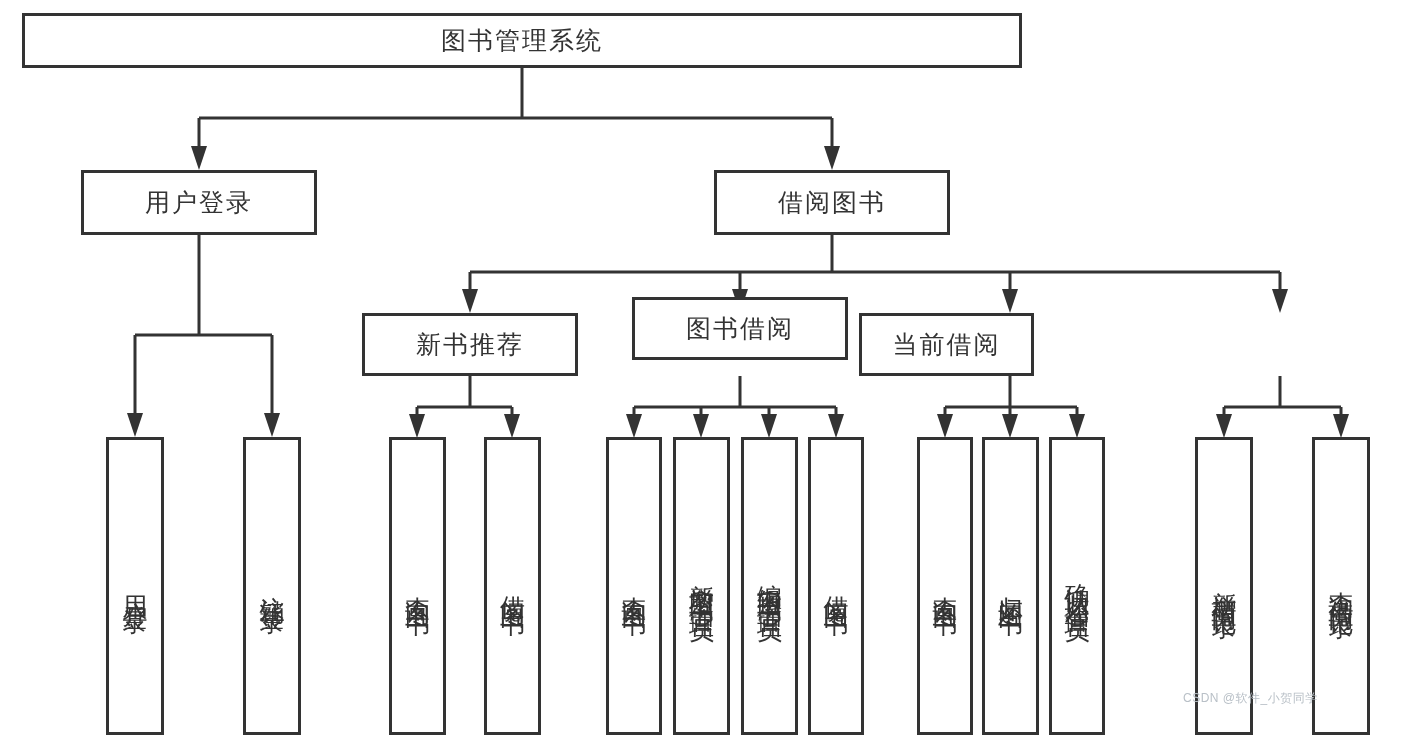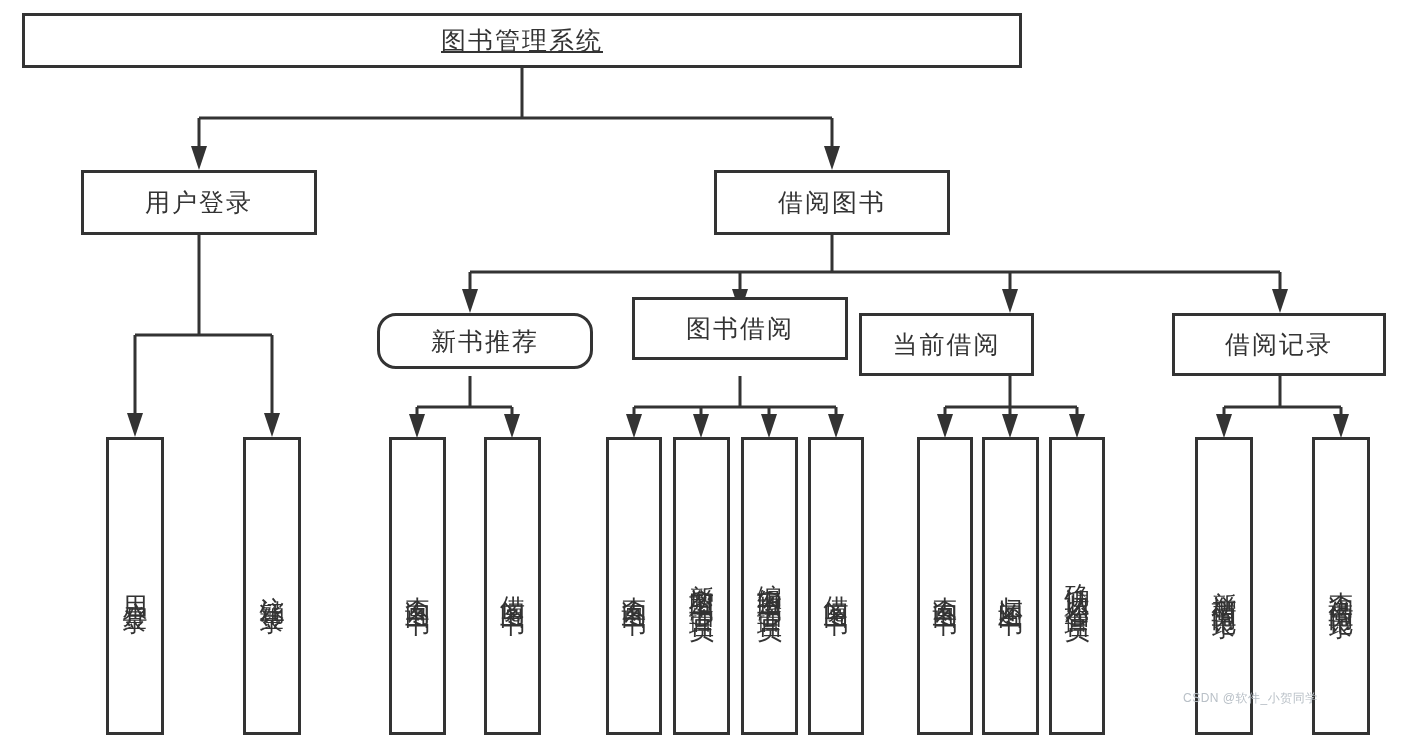--- a/index.html
+++ b/index.html
@@ -58,29 +58,28 @@
       <polygon points="761,414 777,414 769,438"></polygon>
       <polygon points="828,414 844,414 836,438"></polygon>
       <polygon points="937,414 953,414 945,438"></polygon>
       <polygon points="1002,414 1018,414 1010,438"></polygon>
       <polygon points="1069,414 1085,414 1077,438"></polygon>
       <polygon points="1216,414 1232,414 1224,438"></polygon>
       <polygon points="1333,414 1349,414 1341,438"></polygon>
     </g>
   </svg>
 
-  <div class="hbox" style="left:22px;top:13px;width:1000px;height:55px;text-decoration:underline;">图书管理系统</div>
+  <div class="hbox" style="left:22px;top:13px;width:1000px;height:55px;">图书管理系统</div>
 
   <div class="hbox" style="left:81px;top:170px;width:236px;height:65px;">用户登录</div>
   <div class="hbox" style="left:714px;top:170px;width:236px;height:65px;">借阅图书</div>
 
-  <div class="hbox" style="left:377px;top:313px;width:216px;height:56px;border-radius:19px;">新书推荐</div>
+  <div class="hbox" style="left:362px;top:313px;width:216px;height:63px;">新书推荐</div>
   <div class="hbox" style="left:632px;top:297px;width:216px;height:63px;">图书借阅</div>
   <div class="hbox" style="left:859px;top:313px;width:175px;height:63px;">当前借阅</div>
-  <div class="hbox" style="left:1172px;top:313px;width:214px;height:63px;">借阅记录</div>
 
   <div class="vbox" style="left:106px;top:437px;width:58px;height:298px;">
     <span class="vtext">用户登录</span>
   </div>
   <div class="vbox" style="left:243px;top:437px;width:58px;height:298px;">
     <span class="vtext">注销登录</span>
   </div>
 
   <div class="vbox" style="left:389px;top:437px;width:57px;height:298px;">
     <span class="vtext">查询图书</span>

